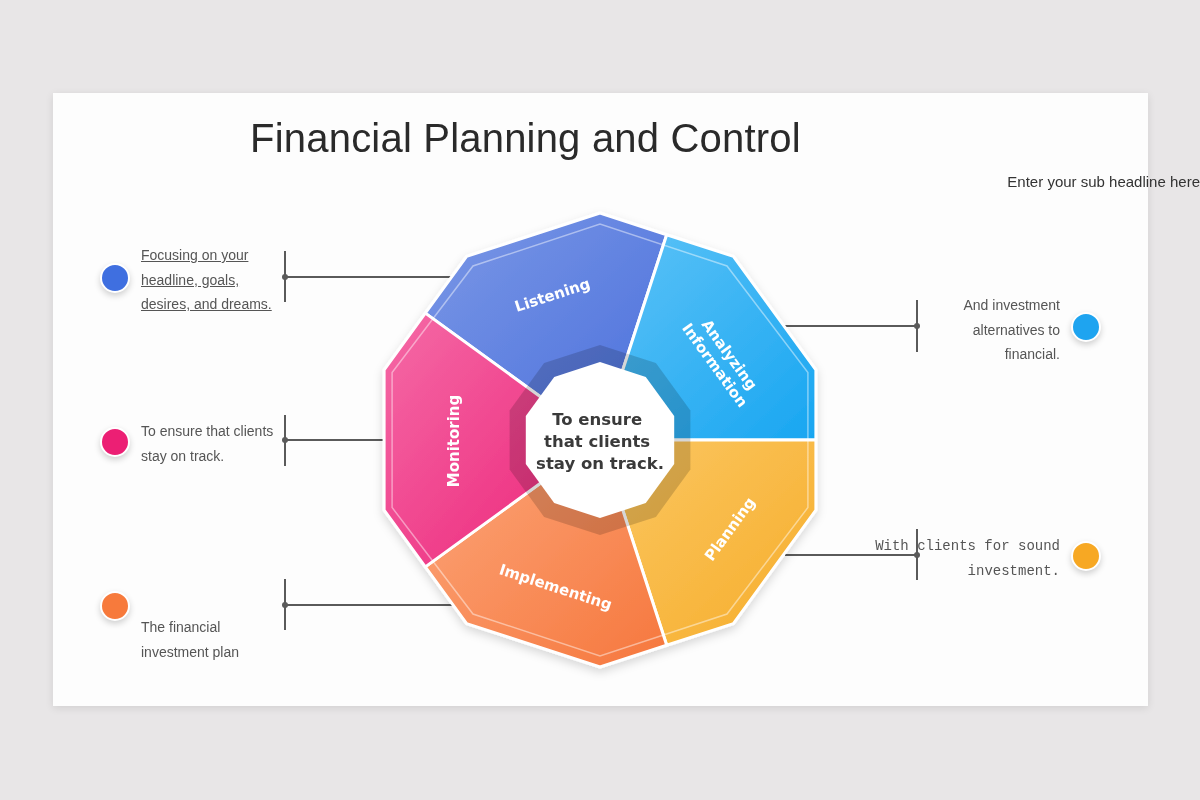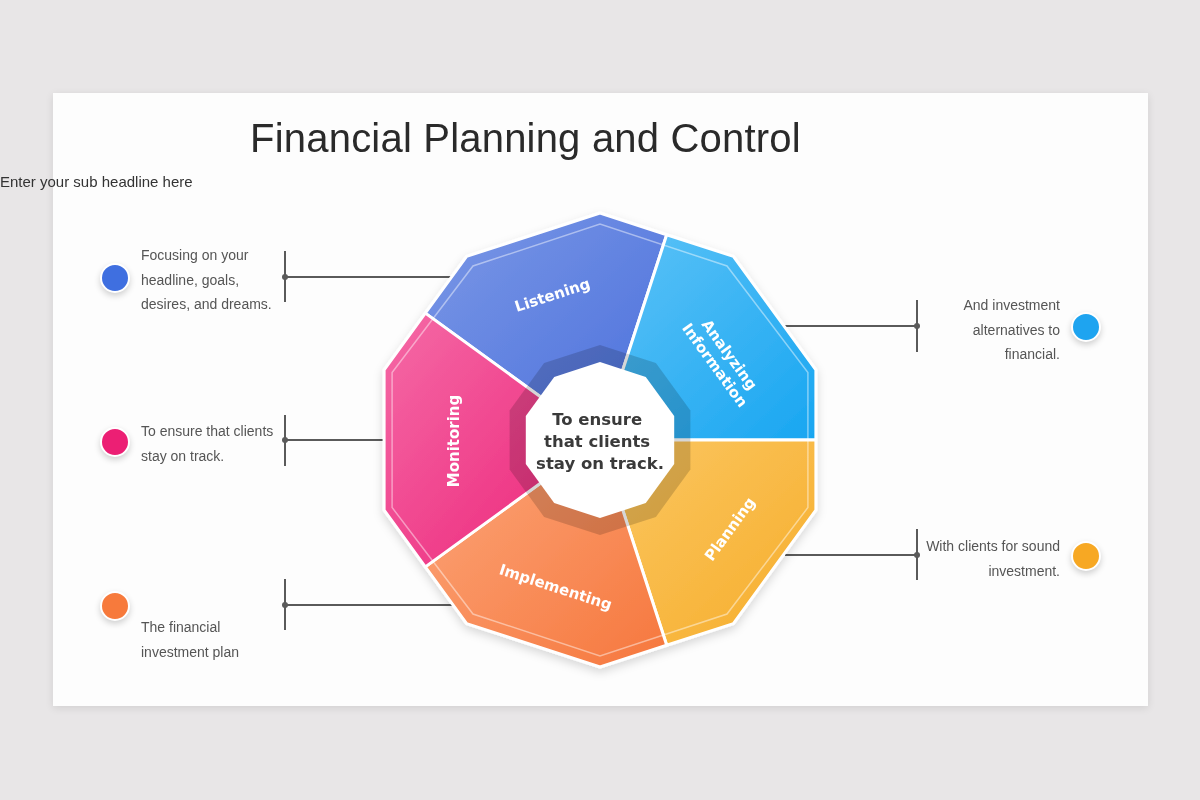--- a/index.html
+++ b/index.html
@@ -12,21 +12,21 @@
   .slide {
     position:absolute; left:53px; top:93px; width:1095px; height:613px;
     background:#fdfdfd;
     box-shadow: 0 2px 8px rgba(0,0,0,0.10);
   }
   .title {
     position:absolute; left:0; top:116px; width:1051px; text-align:center;
     font-size:40px; color:#2a2a2a; letter-spacing:0.2px;
   }
   .subtitle {
-    position:absolute; left:0; top:173px; width:1200px; text-align:left;
+    position:absolute; left:0; top:173px; width:1200px; text-align:right;
     font-size:15px; color:#333;
   }
   .wheel { position:absolute; left:0; top:0; width:1200px; height:800px; }
   .note {
     position:absolute; font-size:14px; line-height:24.5px; color:#555;
   }
   .note.left { text-align:left; }
   .note.right { text-align:right; }
   .dot {
     position:absolute; width:26px; height:26px; border-radius:50%;
@@ -127,21 +127,21 @@
   </g>
 
   <text class="seg-label" text-anchor="middle" transform="translate(734,532) rotate(-54)">Planning</text>
 
   <text class="seg-label" text-anchor="middle" transform="translate(554,592) rotate(18)">Implementing</text>
 
   <text class="seg-label" text-anchor="middle" transform="translate(459,441) rotate(-90)">Monitoring</text>
 </svg>
 
 <div class="dot" style="left:100px;top:263px;background:#3f6fe0;"></div>
-<div class="note left" style="left:141px;top:243px;">
+<div class="note left" style="left:141px;top:243px;text-decoration:underline;">
   <div>Focusing on your</div>
   <div>headline, goals,</div>
   <div>desires, and dreams.</div>
 </div>
 
 <div class="dot" style="left:100px;top:427px;background:#ec1f74;"></div>
 <div class="note left" style="left:141px;top:419px;">
   <div>To ensure that clients</div>
   <div>stay on track.</div>
 </div>
@@ -152,17 +152,17 @@
   <div>investment plan</div>
 </div>
 
 <div class="note right" style="right:140px;top:293px;">
   <div>And investment</div>
   <div>alternatives to</div>
   <div>financial.</div>
 </div>
 <div class="dot" style="left:1071px;top:312px;background:#1ea4f0;"></div>
 
-<div class="note right" style="right:140px;top:534px;">
+<div class="note right" style="right:140px;top:534px;font-family:Liberation Mono, monospace;">
   <div>With clients for sound</div>
   <div>investment.</div>
 </div>
 <div class="dot" style="left:1071px;top:541px;background:#f7a823;"></div>
 
 </body></html>

